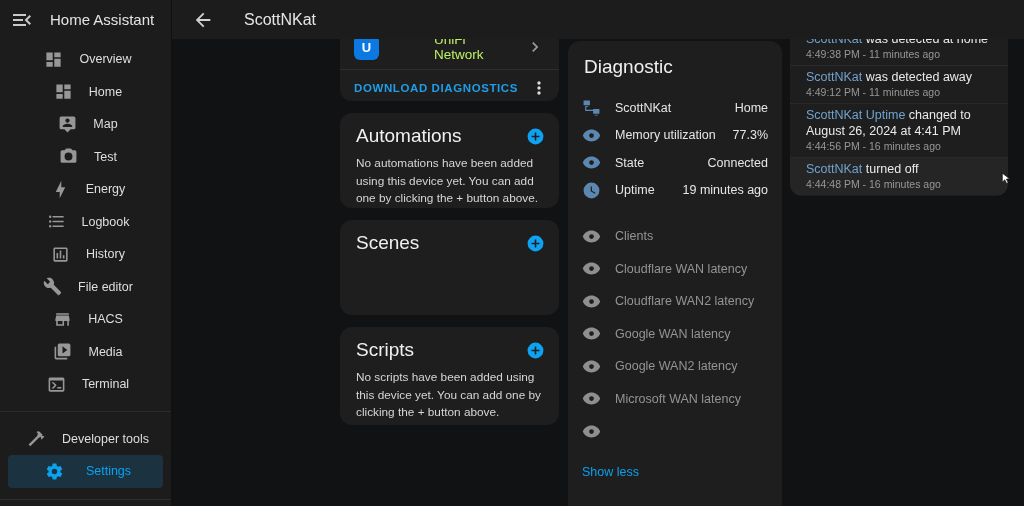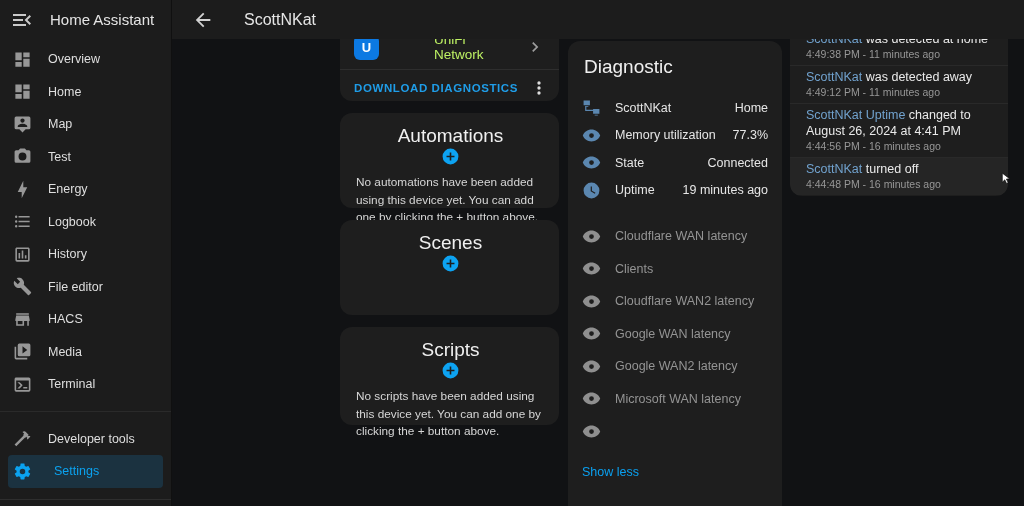--- a/index.html
+++ b/index.html
@@ -13,21 +13,21 @@
   svg { display:block; fill:currentColor; }
 
   
   .sidebar { position:absolute; left:0; top:0; width:172px; height:506px;
     background:#1c1c1c; border-right:1px solid #101010; z-index:30; }
   .sb-header { height:39px; display:flex; align-items:center; padding-left:10px; }
   .sb-toggle { width:24px; height:24px; color:#c9c9c9; cursor:pointer; }
   .sb-title { margin-left:16px; font-size:15px; font-weight:500; color:#e4e4e4; }
   .nav { padding-top:4px; }
   .nav-item { height:32.5px; margin:0 8px; padding-left:5px; border-radius:4px;
-    display:flex; align-items:center; gap:16px; cursor:pointer; }
+    display:flex; align-items:center; gap:16px; cursor:pointer;justify-content:center; }
   .nav-icon { width:19px; height:19px; color:#979797; flex:none; }
   .nav-label { font-size:12.5px; font-weight:500; color:#dfdfdf; white-space:nowrap; }
   .nav-divider { margin:10px 0 11px; border-top:1px solid #2a2a2a; }
   .nav-item.active { background:#1b3240;gap:22px; }
   .nav-item.active .nav-icon, .nav-item.active .nav-label { color:#0ba2ef; }
   .sb-footer { position:absolute; left:0; right:0; bottom:0; height:7px;
     border-top:1px solid #2e2e2e; }
 
   
   .app-header { position:absolute; left:172px; right:0; top:0; height:39px;
@@ -48,21 +48,21 @@
   .chev { width:20px; height:20px; color:#9d9d9d; }
   .card-hr { border-top:1px solid #2e2e2e; }
   .dl-row { display:flex; align-items:center; justify-content:space-between; padding:8px 10px 8px 14px; }
   .dl-label { color:#1f9de8; font-size:11.5px; font-weight:700; letter-spacing:.6px; cursor:pointer; }
   .dots { width:20px; height:20px; color:#dedede; cursor:pointer; }
 
   
   #card-automations { left:340px; top:113px; width:219px; height:95px; }
   #card-scenes      { left:340px; top:220px; width:219px; height:95px; }
   #card-scripts     { left:340px; top:327px; width:219px; height:98px; }
-  .card-head { display:flex; align-items:center; justify-content:space-between; padding:12px 14px 0 16px;flex-direction:column; }
+  .card-head { display:flex; align-items:center; justify-content:space-between; padding:12px 14px 0 16px; }
   .card-title { font-size:19px; font-weight:400; color:#f0f0f0; }
   .plus-btn { width:19px; height:19px; color:#0da3f2; cursor:pointer; }
   .card-body { padding:8px 16px 0; font-size:11.8px; line-height:1.5; color:#d6d6d6; }
 
   
   #card-diagnostic { left:568px; top:41px; width:214px; height:480px; }
   .diag-title { padding:15px 16px 10px; font-size:19px; font-weight:400; color:#f0f0f0; }
   .d-rows { margin-top:6px; }
   .d-row { display:flex; align-items:center; gap:14px; height:27.5px; padding:0 14px; cursor:pointer; }
   .d-icon { width:19px; height:19px; color:#5b87b0; flex:none; }
@@ -313,29 +313,29 @@
       <span class="d-val">19 minutes ago</span>
     </div>
   </div>
   <div class="d-rows-disabled">
     <div class="d-row dd">
       <span class="d-icon">
           <svg viewBox="0 0 24 24">
             <path d="M12,9A3,3 0 0,1 15,12A3,3 0 0,1 12,15A3,3 0 0,1 9,12A3,3 0 0,1 12,9M12,4.5C17,4.5 21.27,7.61 23,12C21.27,16.39 17,19.5 12,19.5C7,19.5 2.73,16.39 1,12C2.73,7.61 7,4.5 12,4.5Z" fill-rule="evenodd"></path>
           </svg>
         </span>
+      <span class="d-name">Clients</span>
+    </div>
+    <div class="d-row dd">
+      <span class="d-icon">
+          <svg viewBox="0 0 24 24">
+            <path d="M12,9A3,3 0 0,1 15,12A3,3 0 0,1 12,15A3,3 0 0,1 9,12A3,3 0 0,1 12,9M12,4.5C17,4.5 21.27,7.61 23,12C21.27,16.39 17,19.5 12,19.5C7,19.5 2.73,16.39 1,12C2.73,7.61 7,4.5 12,4.5Z" fill-rule="evenodd"></path>
+          </svg>
+        </span>
       <span class="d-name">Cloudflare WAN latency</span>
-    </div>
-    <div class="d-row dd">
-      <span class="d-icon">
-          <svg viewBox="0 0 24 24">
-            <path d="M12,9A3,3 0 0,1 15,12A3,3 0 0,1 12,15A3,3 0 0,1 9,12A3,3 0 0,1 12,9M12,4.5C17,4.5 21.27,7.61 23,12C21.27,16.39 17,19.5 12,19.5C7,19.5 2.73,16.39 1,12C2.73,7.61 7,4.5 12,4.5Z" fill-rule="evenodd"></path>
-          </svg>
-        </span>
-      <span class="d-name">Clients</span>
     </div>
     <div class="d-row dd">
       <span class="d-icon">
           <svg viewBox="0 0 24 24">
             <path d="M12,9A3,3 0 0,1 15,12A3,3 0 0,1 12,15A3,3 0 0,1 9,12A3,3 0 0,1 12,9M12,4.5C17,4.5 21.27,7.61 23,12C21.27,16.39 17,19.5 12,19.5C7,19.5 2.73,16.39 1,12C2.73,7.61 7,4.5 12,4.5Z" fill-rule="evenodd"></path>
           </svg>
         </span>
       <span class="d-name">Cloudflare WAN2 latency</span>
     </div>
     <div class="d-row dd">

